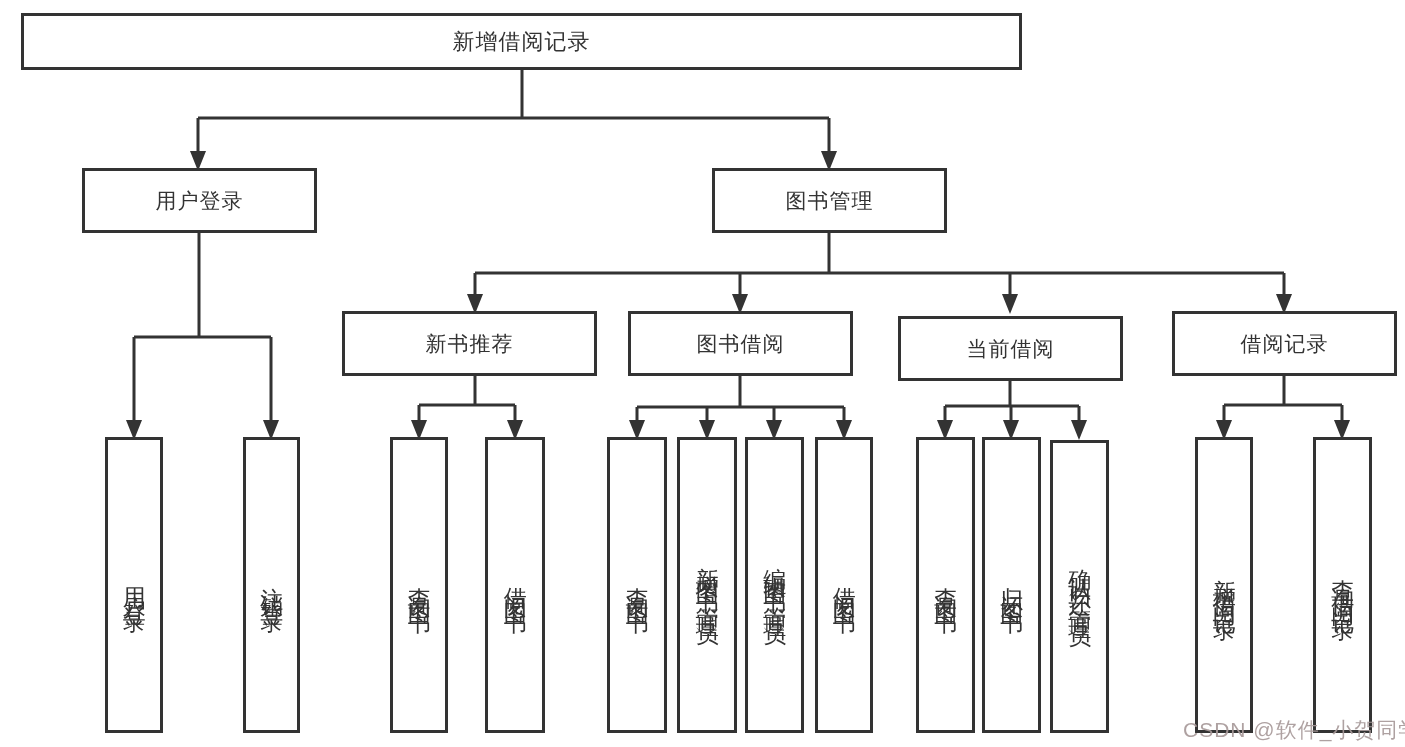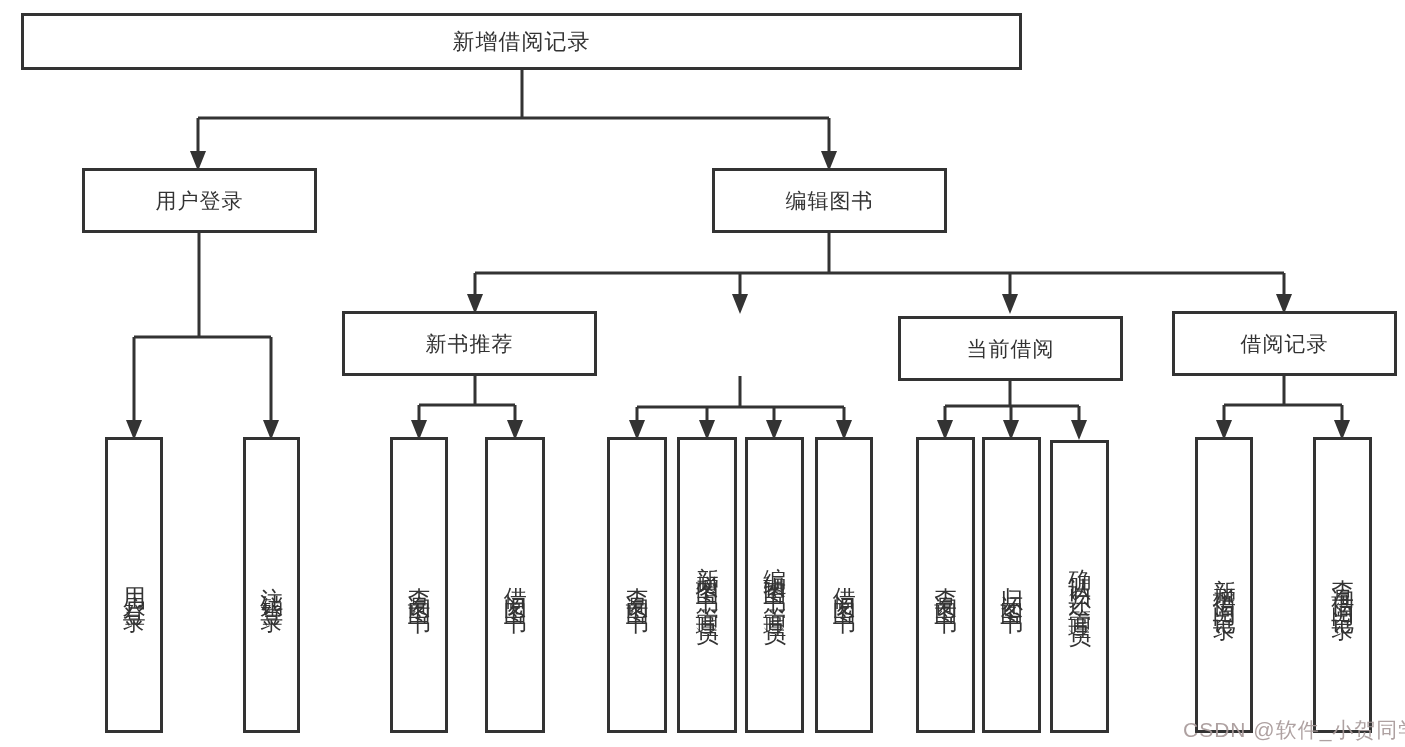--- a/index.html
+++ b/index.html
@@ -116,23 +116,24 @@
     <path class="ar" d="M945 440 l-8 -20 h16 Z"></path>
     <path class="ar" d="M1011 440 l-8 -20 h16 Z"></path>
     <path class="ar" d="M1079 440 l-8 -20 h16 Z"></path>
     <path class="ar" d="M1224 440 l-8 -20 h16 Z"></path>
     <path class="ar" d="M1342 440 l-8 -20 h16 Z"></path>
   </svg>
 
   <div class="node h-node root-node" style="left:21px; top:13px; width:1001px; height:57px;">新增借阅记录</div>
 
   <div class="node h-node" style="left:82px; top:168px; width:235px; height:65px;">用户登录</div>
-  <div class="node h-node" style="left:712px; top:168px; width:235px; height:65px;">编辑图书</div>
+  <div class="node h-node" style="left:712px; top:168px; width:235px; height:65px;">图书管理</div>
 
   <div class="node h-node" style="left:342px; top:311px; width:255px; height:65px;">新书推荐</div>
+  <div class="node h-node" style="left:628px; top:311px; width:225px; height:65px;">图书借阅</div>
   <div class="node h-node" style="left:898px; top:316px; width:225px; height:65px;">当前借阅</div>
   <div class="node h-node" style="left:1172px; top:311px; width:225px; height:65px;">借阅记录</div>
 
   <div class="node v-node" style="left:105px; top:437px; width:58px; height:296px;">用户登录</div>
   <div class="node v-node" style="left:243px; top:437px; width:57px; height:296px;">注销登录</div>
 
   <div class="node v-node" style="left:390px; top:437px; width:58px; height:296px;">查询图书</div>
   <div class="node v-node" style="left:485px; top:437px; width:60px; height:296px;">借阅图书</div>
 
   <div class="node v-node" style="left:607px; top:437px; width:60px; height:296px;">查询图书</div>

